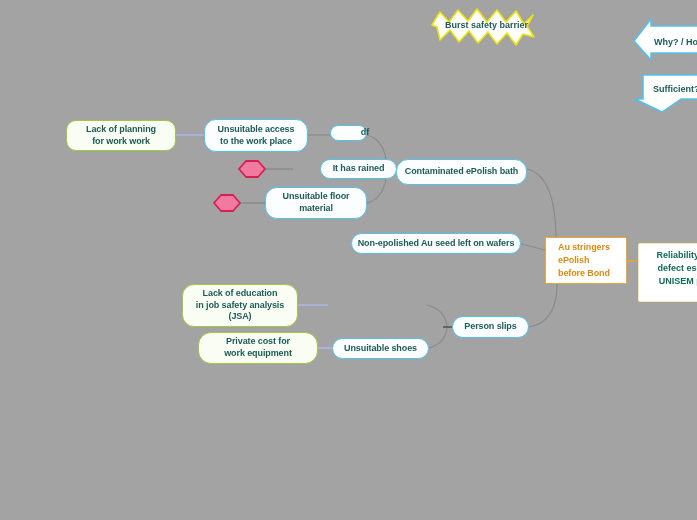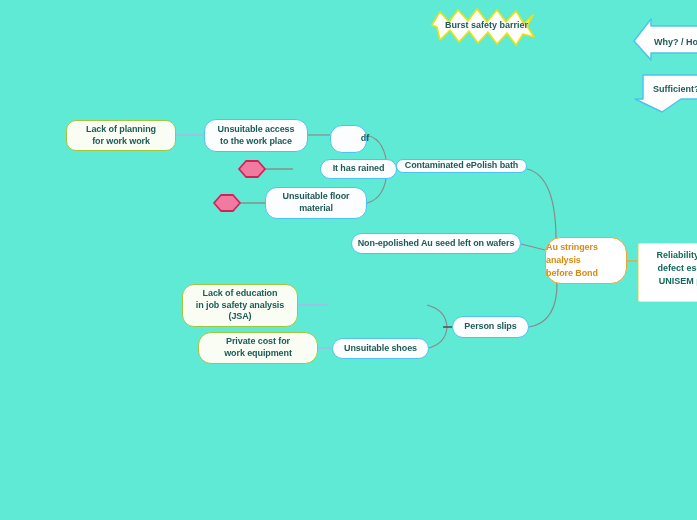--- a/index.html
+++ b/index.html
@@ -7,21 +7,21 @@
     padding: 0;
     background: #ffffff;
   }
   body {
     font-family: "Liberation Sans", sans-serif;
   }
   #canvas {
     position: relative;
     width: 697px;
     height: 520px;
-    background: #5eead4;
+    background: #a3a3a3;
     overflow: hidden;
   }
   #wires {
     position: absolute;
     left: 0;
     top: 0;
     width: 697px;
     height: 520px;
     pointer-events: none;
   }
@@ -52,21 +52,22 @@
     color: #1d5b56;
     background: #fafdf3;
   }
   
   .n-orange {
     border: 1.7px solid #f3a330;
     color: #d98b16;
     background: #ffffff;
     justify-content: flex-start;
     text-align: left;
-    border-radius: 16px;
+    padding-left: 12px;
+    border-radius: 0;
     line-height: 1.45;
   }
   
   .n-note {
     border: 1.4px solid #f6e9a8;
     background: #ffffff;
     color: #11695a;
     font-size: 9px;
     font-weight: bold;
     border-radius: 2px;
@@ -150,36 +151,36 @@
     </div>
   </div>
 
   <div class="node n-blue" style="left:204px; top:119px; width:104px; height:33px;">
     <div>
       <div>Unsuitable access</div>
       <div>to the work place</div>
     </div>
   </div>
 
-  <div class="node n-blue" style="left:330px; top:125px; width:37px; height:28px;padding-left:33px;">
+  <div class="node n-blue" style="left:330px; top:125px; width:37px; height:16px;padding-left:33px;">
     <div>df</div>
   </div>
 
   <div class="node n-blue" style="left:292px; top:159px; width:77px; height:20px;margin-left:28px;">
     <div>It has rained</div>
   </div>
 
   <div class="node n-blue" style="left:265px; top:187px; width:102px; height:32px;">
     <div>
       <div>Unsuitable floor</div>
       <div>material</div>
     </div>
   </div>
 
-  <div class="node n-blue" style="left:396px; top:159px; width:131px; height:14px;">
+  <div class="node n-blue" style="left:396px; top:159px; width:131px; height:26px;">
     <div>Contaminated ePolish bath</div>
   </div>
 
   <div class="node n-blue" style="left:351px; top:233px; width:170px; height:21px;">
     <div>Non-epolished Au seed left on wafers</div>
   </div>
 
   <div class="node n-green" style="left:182px; top:284px; width:116px; height:43px;">
     <div>
       <div>Lack of education</div>
@@ -200,21 +201,21 @@
     <div>Unsuitable shoes</div>
   </div>
 
   <div class="node n-blue" style="left:452px; top:316px; width:77px; height:22px;">
     <div>Person slips</div>
   </div>
 
   <div class="node n-orange" style="left:545px; top:237px; width:82px; height:47px;">
     <div>
       <div>Au stringers</div>
-      <div>analysis</div>
+      <div>ePolish</div>
       <div>before Bond</div>
     </div>
   </div>
 
   <div class="n-note" style="position:absolute; left:638px; top:243px; width:72px; height:47px; z-index:5;">
     <div>
       <div>Reliability ri</div>
       <div>defect esca</div>
       <div>UNISEM pr</div>
     </div>

